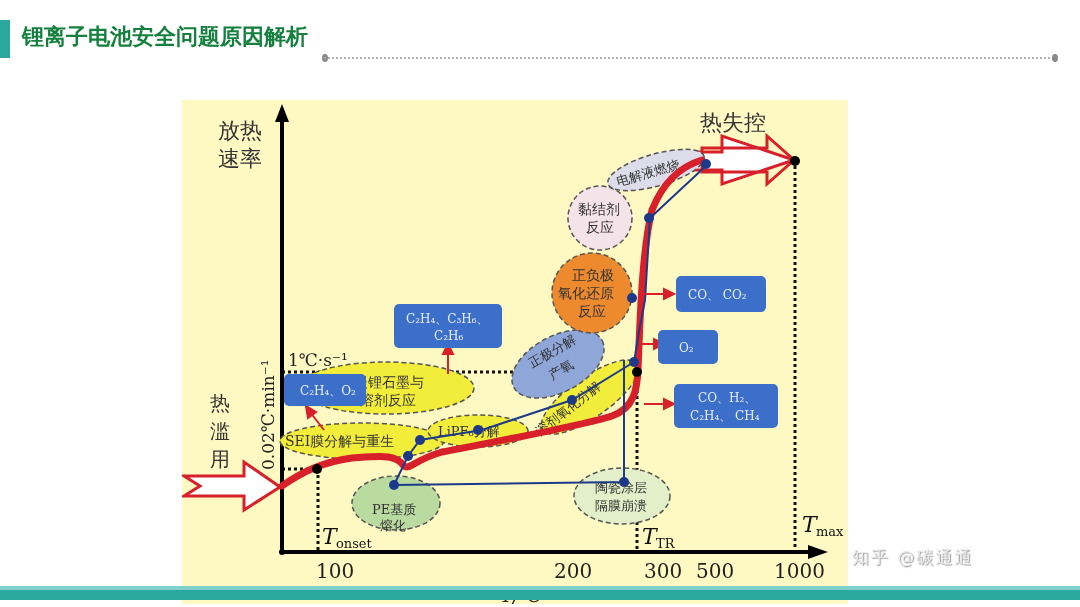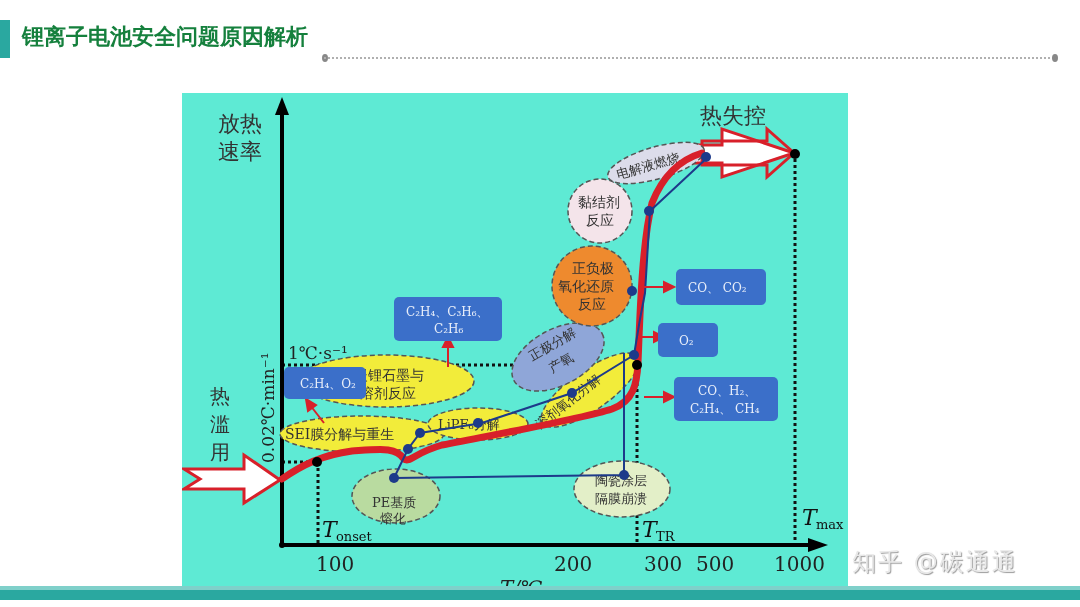--- a/index.html
+++ b/index.html
@@ -3,23 +3,23 @@
 <meta charset="utf-8">
 <style>
   html, body { margin:0; padding:0; }
   body { width:1080px; height:607px; position:relative; overflow:hidden; background:#ffffff; font-family:"DejaVu Sans", sans-serif; }
   .title-bar { position:absolute; left:0; top:20px; width:10px; height:38px; background:#2aa8a0; }
   .title { position:absolute; left:22px; top:22px; font-size:22px; font-weight:bold; color:#15803d; letter-spacing:0px; white-space:nowrap; }
   .divider { position:absolute; left:324px; top:57px; width:730px; height:0; border-top:2px dotted #b0b0b0; }
   .divider-dot { position:absolute; top:54px; width:6px; height:8px; border-radius:50%; background:#888; }
   .bottom-band { position:absolute; left:0; top:590px; width:1080px; height:10px; background:#2aa8a0; }
   .bottom-band-light { position:absolute; left:0; top:586px; width:1080px; height:4px; background:#7fd0ca; }
-  .figure { position:absolute; left:182px; top:93px; width:666px; height:504px; background:#5eead4; }
+  .figure { position:absolute; left:182px; top:100px; width:666px; height:504px; background:#fef9c3; }
   svg text { font-family:"DejaVu Serif", serif; }
-  .watermark { position:absolute; left:852px; top:546px; font-size:24px; color:#e8e8e8; font-family:"DejaVu Sans", sans-serif; text-shadow: 1px 1px 1px #9a9a9a, -1px -1px 0 #fff; letter-spacing:2px; white-space:nowrap; }
+  .watermark { position:absolute; left:852px; top:546px; font-size:17px; color:#e8e8e8; font-family:"DejaVu Sans", sans-serif; text-shadow: 1px 1px 1px #9a9a9a, -1px -1px 0 #fff; letter-spacing:2px; white-space:nowrap; }
 </style>
 </head>
 <body>
 
 <div class="title-bar"></div>
 <div class="title">锂离子电池安全问题原因解析</div>
 <div class="divider-dot" style="left:322px;"></div>
 <div class="divider"></div>
 <div class="divider-dot" style="left:1052px;"></div>
 

